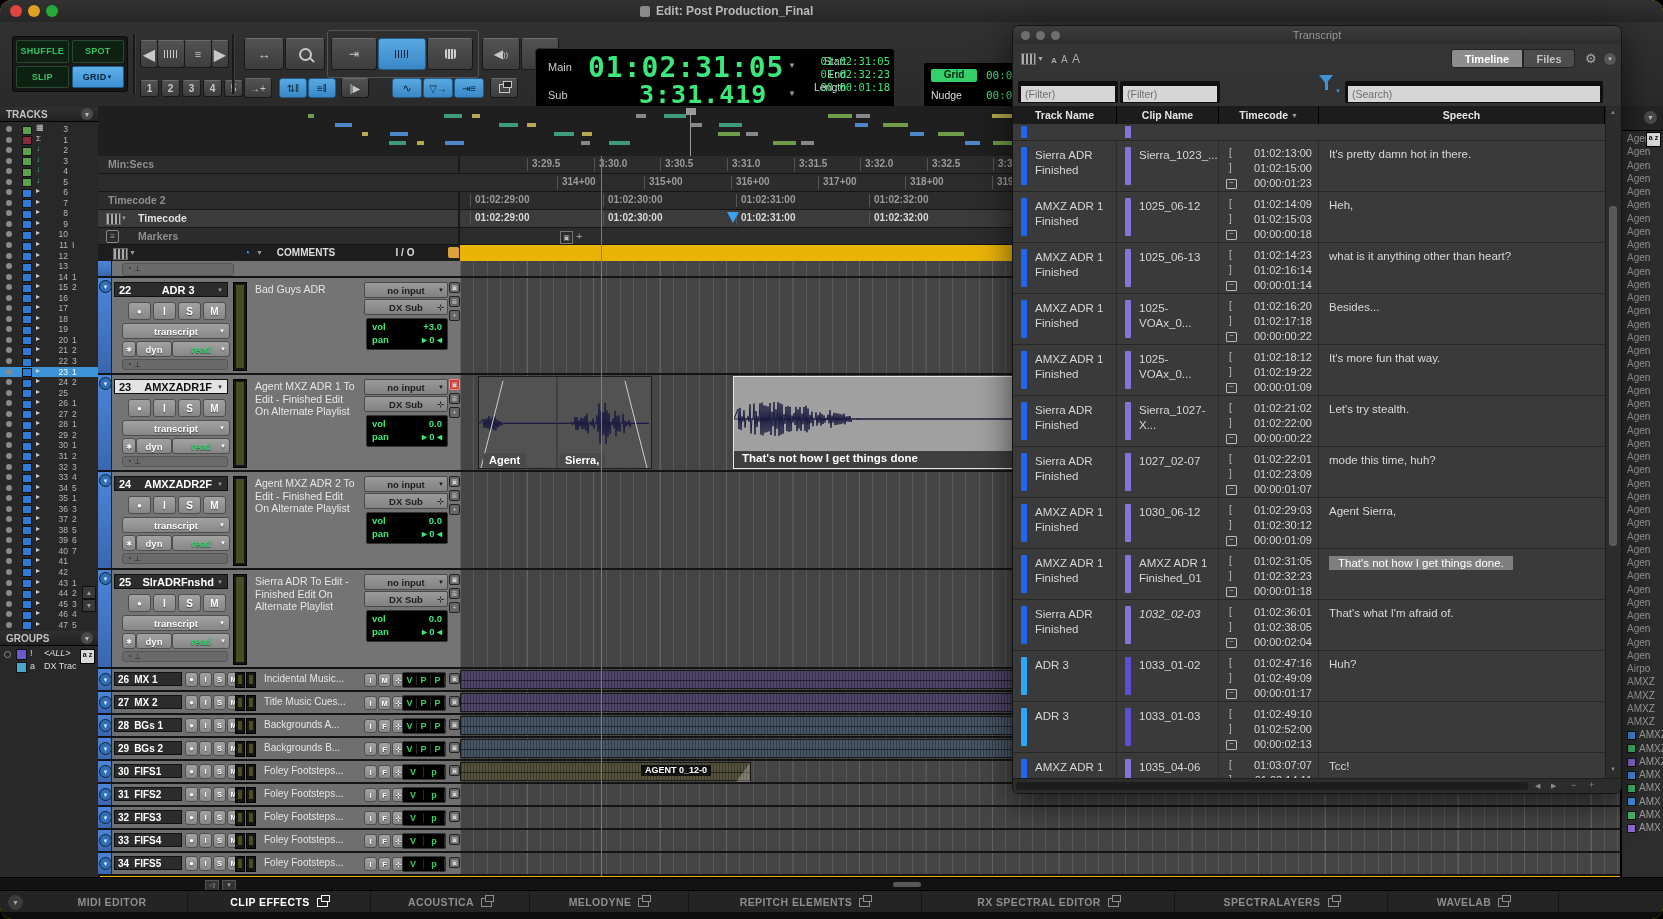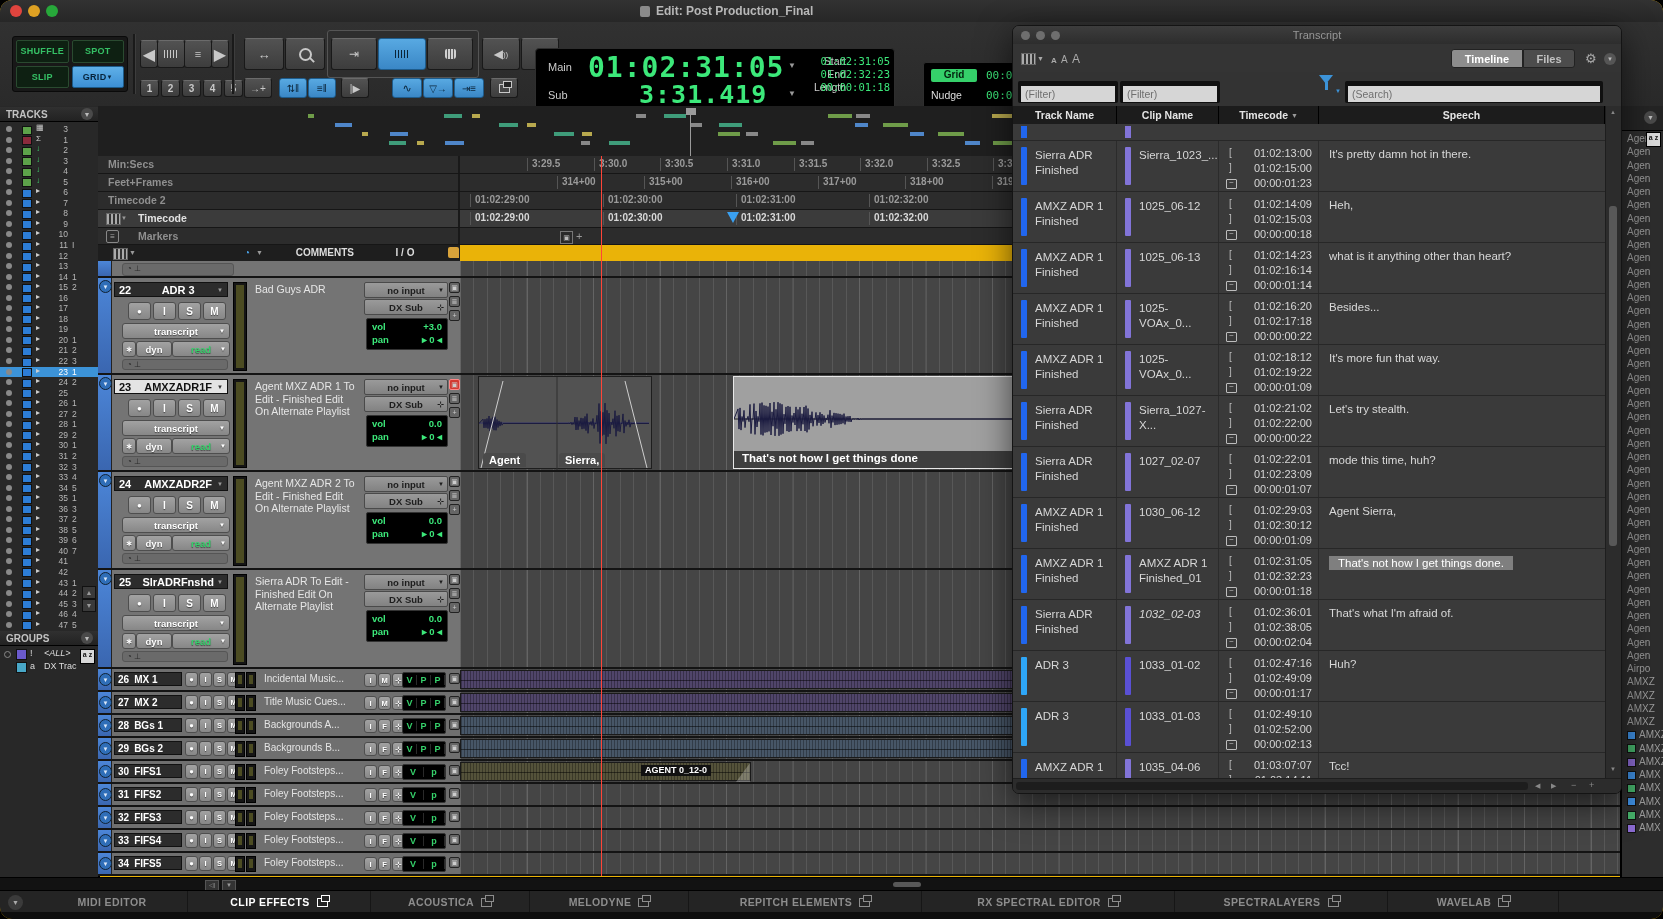--- a/index.html
+++ b/index.html
@@ -594,23 +594,20 @@
           <div class="tick" style="left: 134px;">3:30.0</div>
           <div class="tick" style="left: 200px;">3:30.5</div>
           <div class="tick" style="left: 267px;">3:31.0</div>
           <div class="tick" style="left: 334px;">3:31.5</div>
           <div class="tick" style="left: 400px;">3:32.0</div>
           <div class="tick" style="left: 467px;">3:32.5</div>
           <div class="tick" style="left: 533px;">3:3</div>
         </div>
       </div>
       <div class="abs rrow" style="top: 174px; height: 18px;">
-        <div style="position: absolute; left: 0px; top: 0px; width: 362px; height: 100%; border-right: 2px solid rgb(25, 25, 25); box-sizing: border-box;">
-          <div style="position: absolute; left: 10px; top: 2px; font-size: 10.5px; font-weight: bold; color: rgb(143, 143, 143);">Feet+Frames</div>
-        </div>
         <div style="position: absolute; left: 362px; top: 0px; width: 1160px; height: 100%; overflow: hidden;">
           <div class="tick" style="left: 97px;">314+00</div>
           <div class="tick" style="left: 184px;">315+00</div>
           <div class="tick" style="left: 271px;">316+00</div>
           <div class="tick" style="left: 358px;">317+00</div>
           <div class="tick" style="left: 445px;">318+00</div>
           <div class="tick" style="left: 532px;">319+00</div>
         </div>
       </div>
       <div class="abs rrow" style="top: 192px; height: 18px;">
@@ -648,21 +645,21 @@
           <div style="position: absolute; left: 116px; top: 2px; color: rgb(153, 153, 153); font-size: 11px;">+</div>
         </div>
       </div>
     </div>
 
   <div id="colhdr" class="abs">
     <span class="abs stripe-ico" style="left:15px;top:3px;"></span>
     <span class="abs" style="left:31px;top:4px;font-size:7px;color:#999;">▼</span>
     <span class="abs" style="left:146px;top:2px;font-size:10px;color:#4aa3e8;">◔</span>
     <span class="abs" style="left:158px;top:4px;font-size:7px;color:#999;">▼</span>
-    <span class="abs" style="left:160px;top:2px;width:96px;text-align:right;font-size:10px;font-weight:bold;color:#ddd;">COMMENTS</span>
+    <span class="abs" style="left:160px;top:2px;width:96px;text-align:center;font-size:10px;font-weight:bold;color:#ddd;">COMMENTS</span>
     <span class="abs" style="left:266px;top:2px;width:82px;text-align:center;font-size:10px;font-weight:bold;color:#ddd;">I / O</span>
     <span class="abs" style="left:350px;top:2px;width:11px;height:11px;background:#d9a33a;border-radius:2px 2px 0 2px;"></span>
   </div>
 
   <div id="trackcol">
       <div class="abs trk" style="top: 261px; height: 17px;">
         <div class="bluestrip"></div>
         <div style="position: absolute; left: 24px; top: 2px; width: 106px; height: 11px; background: rgb(106, 106, 106); border: 1px solid rgb(85, 85, 85); border-radius: 3px; color: rgb(42, 42, 42); font-size: 8px; padding-left: 4px;">◔ ⊥</div>
       </div>
       <div class="abs trk" style="top: 278px; height: 97px;">

